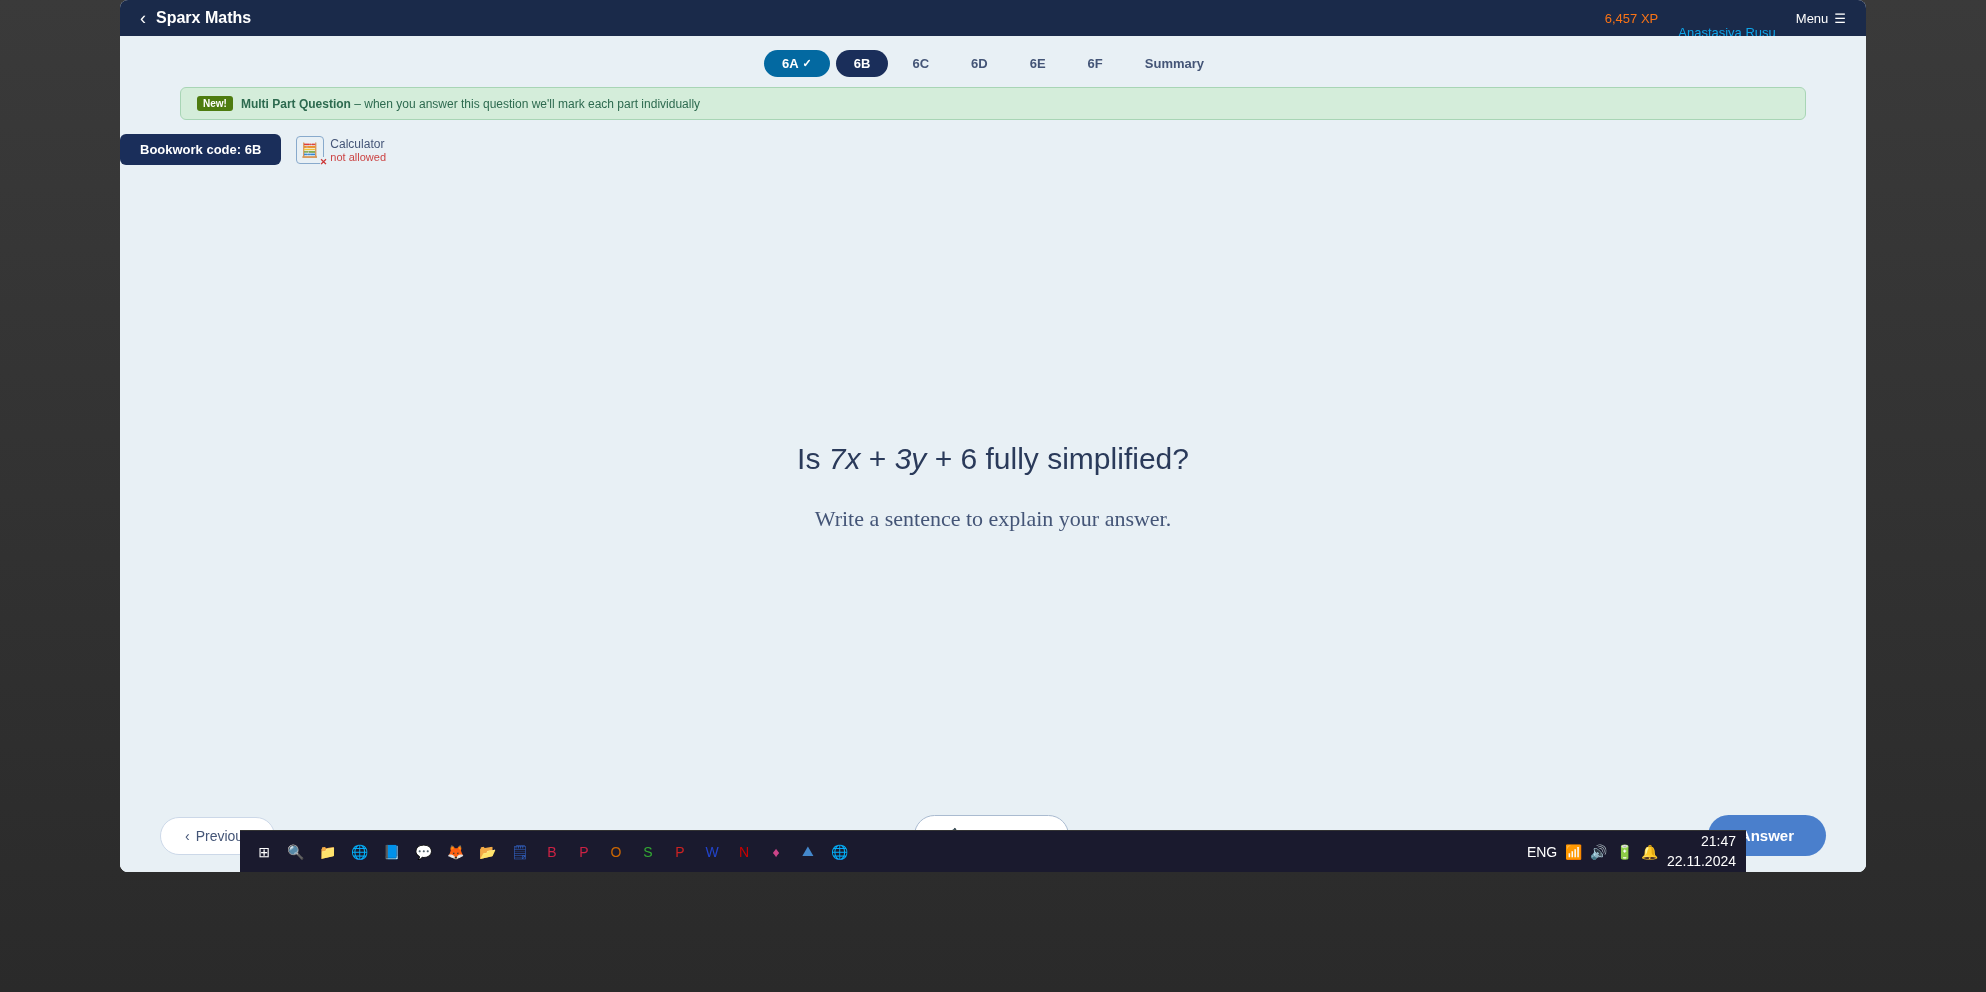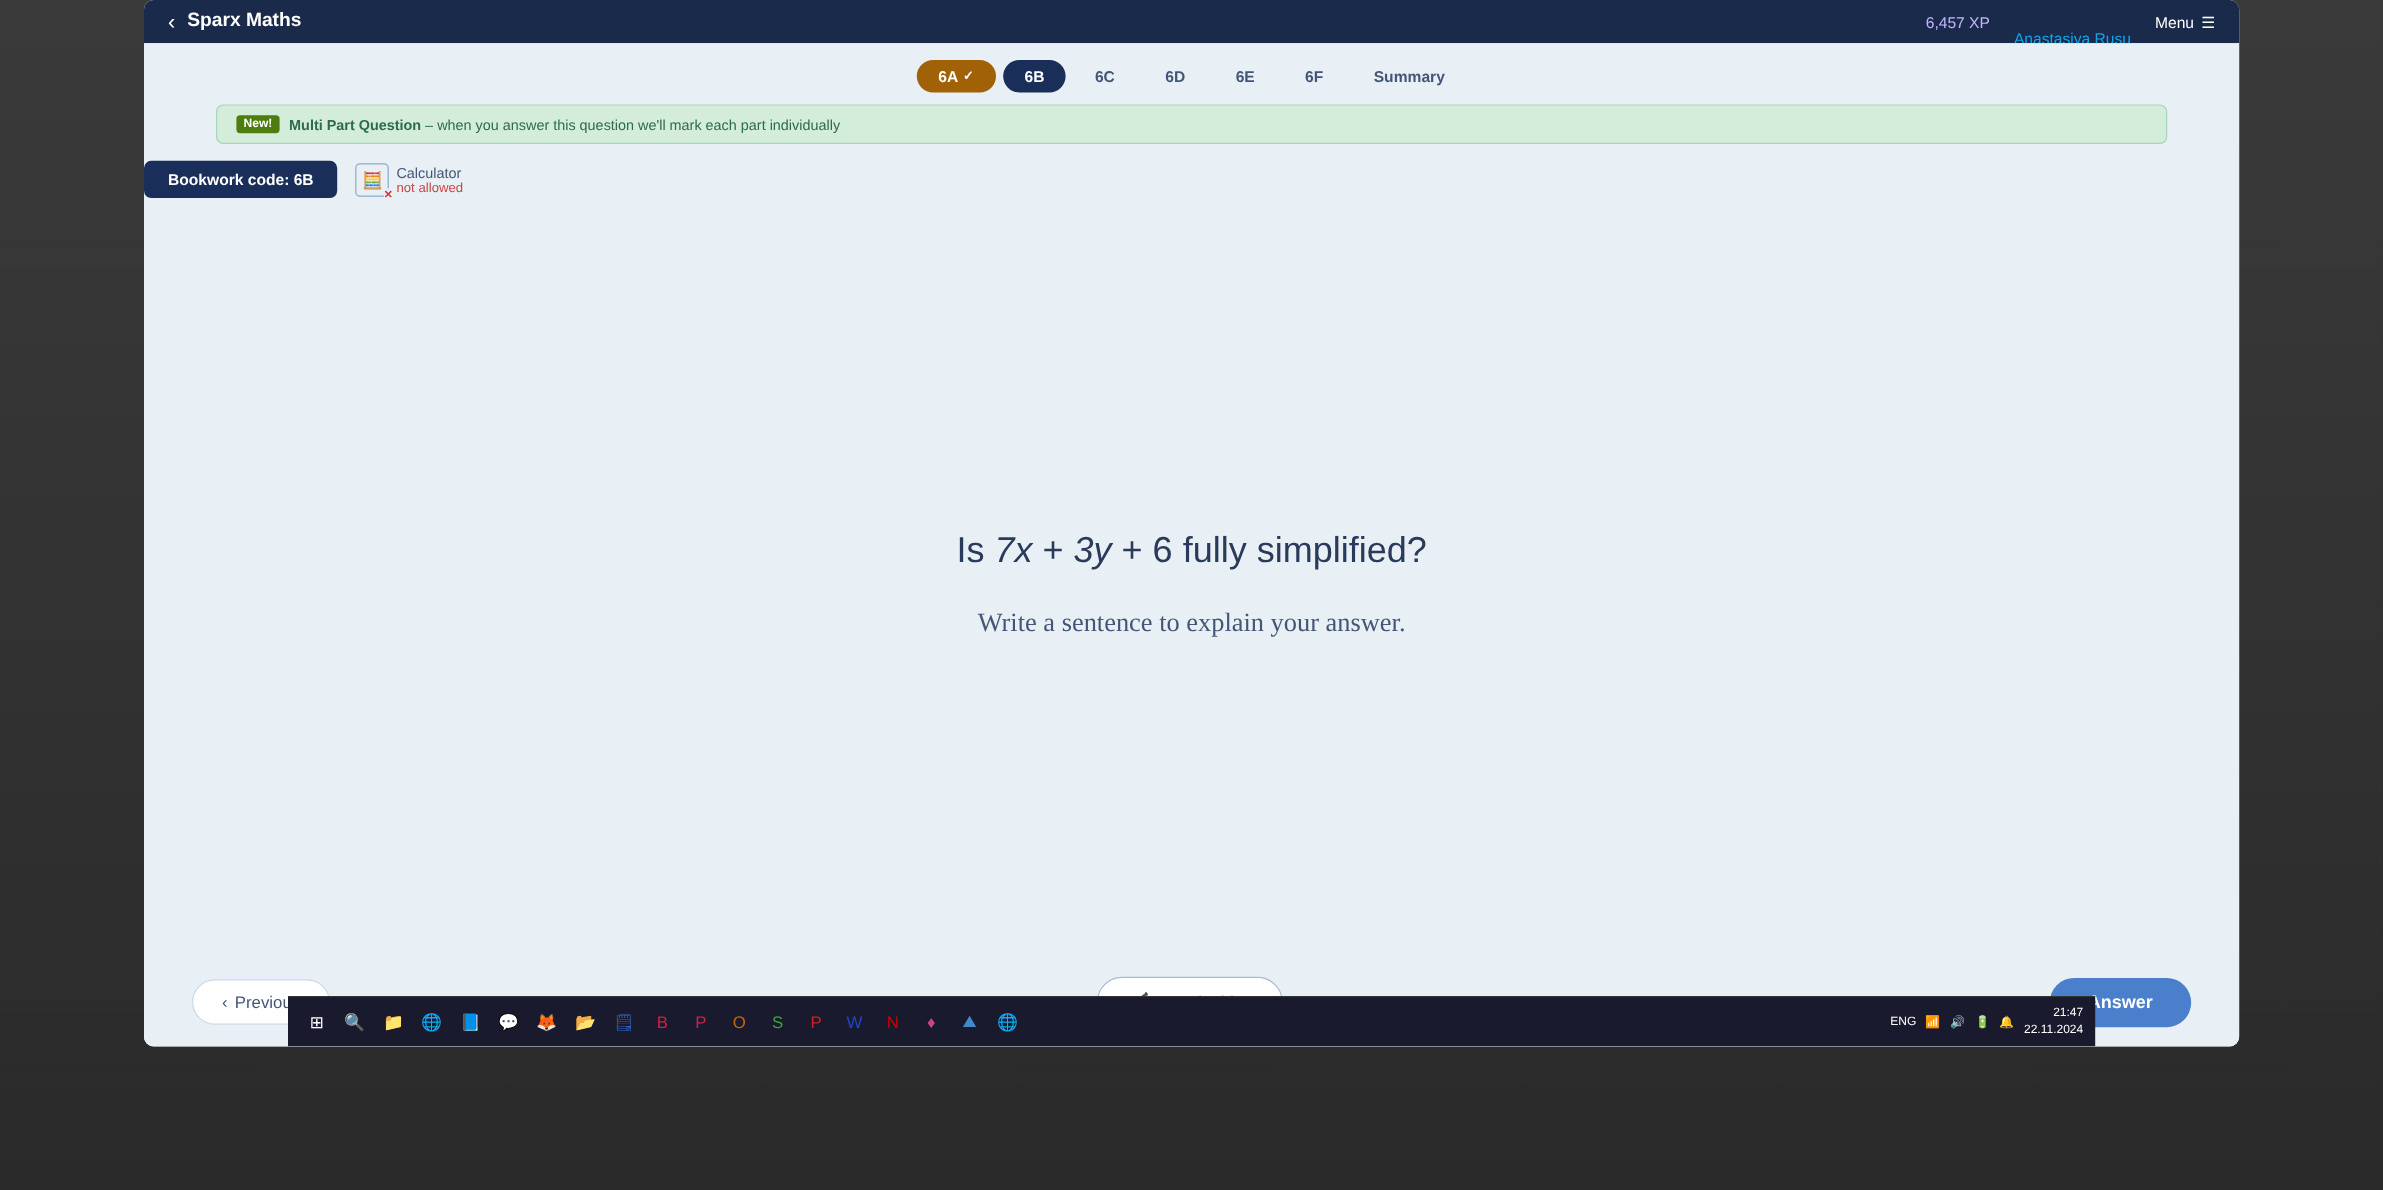--- a/index.html
+++ b/index.html
@@ -59,21 +59,21 @@
     }
 
     .header-right {
       display: flex;
       align-items: center;
       gap: 20px;
       font-size: 13px;
     }
 
     .xp-badge {
-      color: #c4b5fd;
+      color: #f97316;
     }
 
     .user-name {
       color: #0ea5e9;
       margin-top: 28px;
     }
 
     .menu-btn {
       color: white;
       cursor: pointer;
@@ -105,21 +105,21 @@
       border-radius: 20px;
       font-size: 13px;
       font-weight: 600;
       cursor: pointer;
       border: none;
       background: transparent;
       color: #445577;
     }
 
     .tab.active-green {
-      background: #a16207;
+      background: #0369a1;
       color: white;
       display: flex;
       align-items: center;
       gap: 4px;
     }
 
     .tab.active-blue {
       background: #1a2e5a;
       color: white;
     }
@@ -305,21 +305,21 @@
 
     .taskbar-spacer {
       flex: 1;
     }
 
     .taskbar-system {
       display: flex;
       align-items: center;
       gap: 8px;
       color: white;
-      font-size: 10px;
+      font-size: 14px;
     }
 
     .clock {
       text-align: right;
       line-height: 1.4;
     }
   </style>
 </head>
 <body>
 

